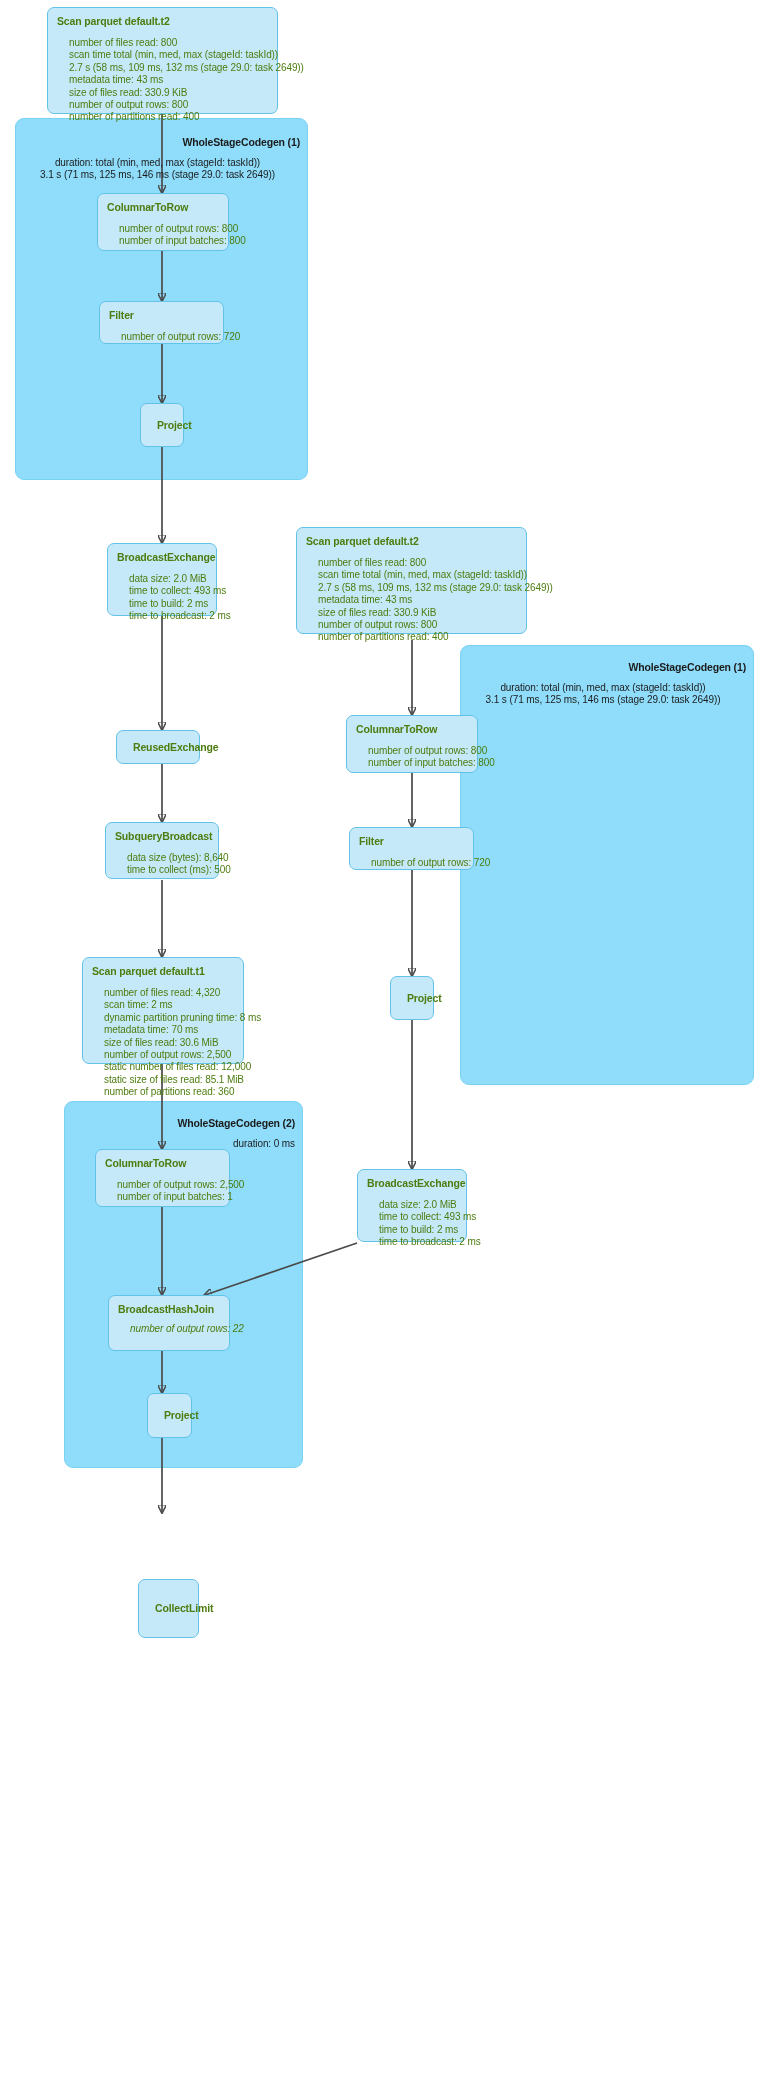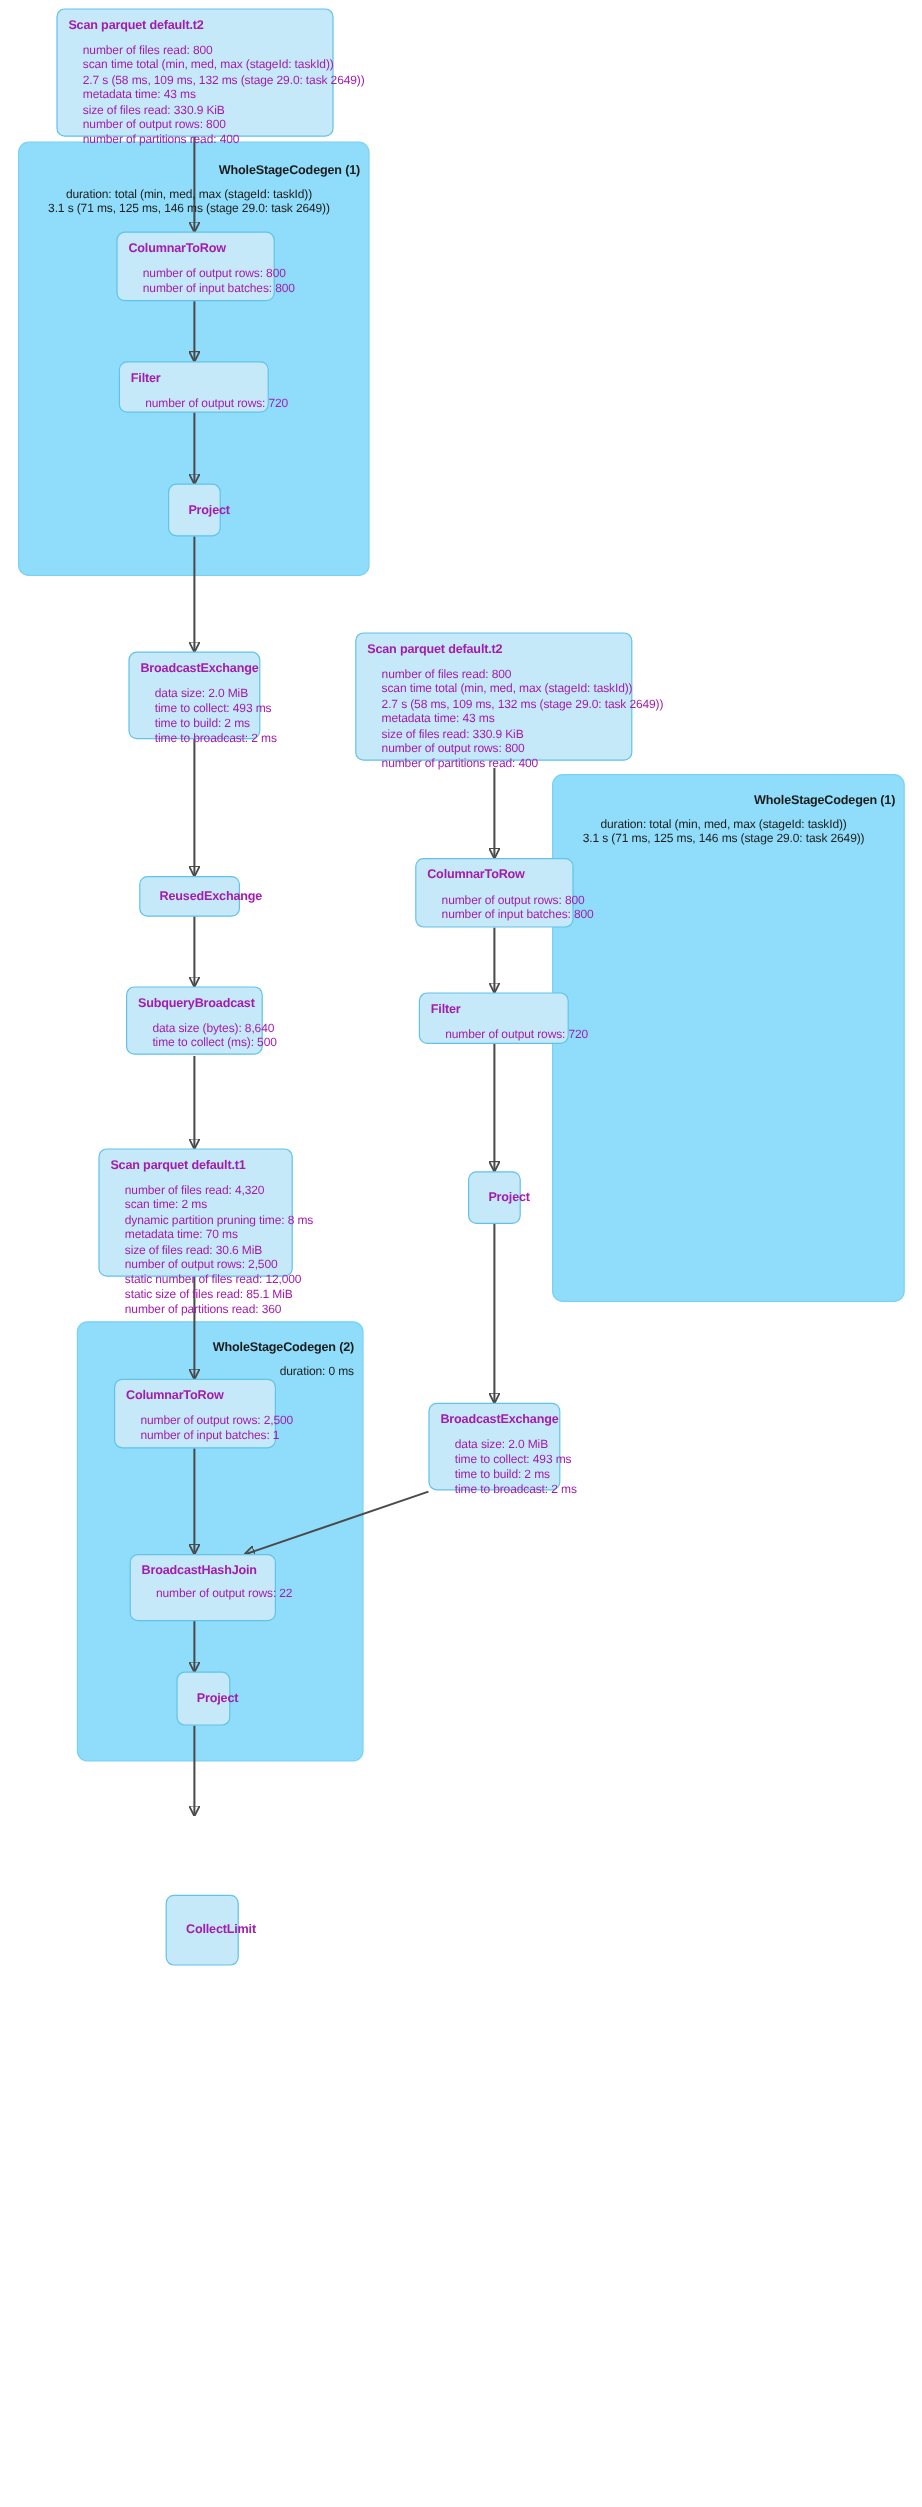--- a/index.html
+++ b/index.html
@@ -24,21 +24,21 @@
   }
 
   
   .node {
     position: absolute;
     box-sizing: border-box;
     background: #c6e9f9;
     border: 1.2px solid #62c2e8;
     border-radius: 7px;
     padding: 7px 9px 8px 9px;
-    color: #a21caf;
+    color: #4d7c0f;
     z-index: 5;
   }
   .node .title {
     font-size: 10.5px;
     font-weight: bold;
     letter-spacing: -0.15px;
     line-height: 13px;
     white-space: nowrap;
   }
   .node .metrics {
@@ -245,21 +245,21 @@
   <div class="node" style="left:95px; top:1149px; width:135px; height:58px;">
     <div class="title">ColumnarToRow</div>
     <div class="metrics">
       <div>number of output rows: 2,500</div>
       <div>number of input batches: 1</div>
     </div>
   </div>
 
   <div class="node" style="left:108px; top:1295px; width:122px; height:56px;">
     <div class="title">BroadcastHashJoin</div>
-    <div class="metrics" style="margin-top:7px;">
+    <div class="metrics" style="margin-top:7px;font-style:italic;">
       <div>number of output rows: 22</div>
     </div>
   </div>
 
   <div class="node plain" style="left:147px; top:1393px; width:45px; height:45px;">
     <div class="title">Project</div>
   </div>
 
   <div class="node plain" style="left:138px; top:1579px; width:61px; height:59px;">
     <div class="title">CollectLimit</div>

